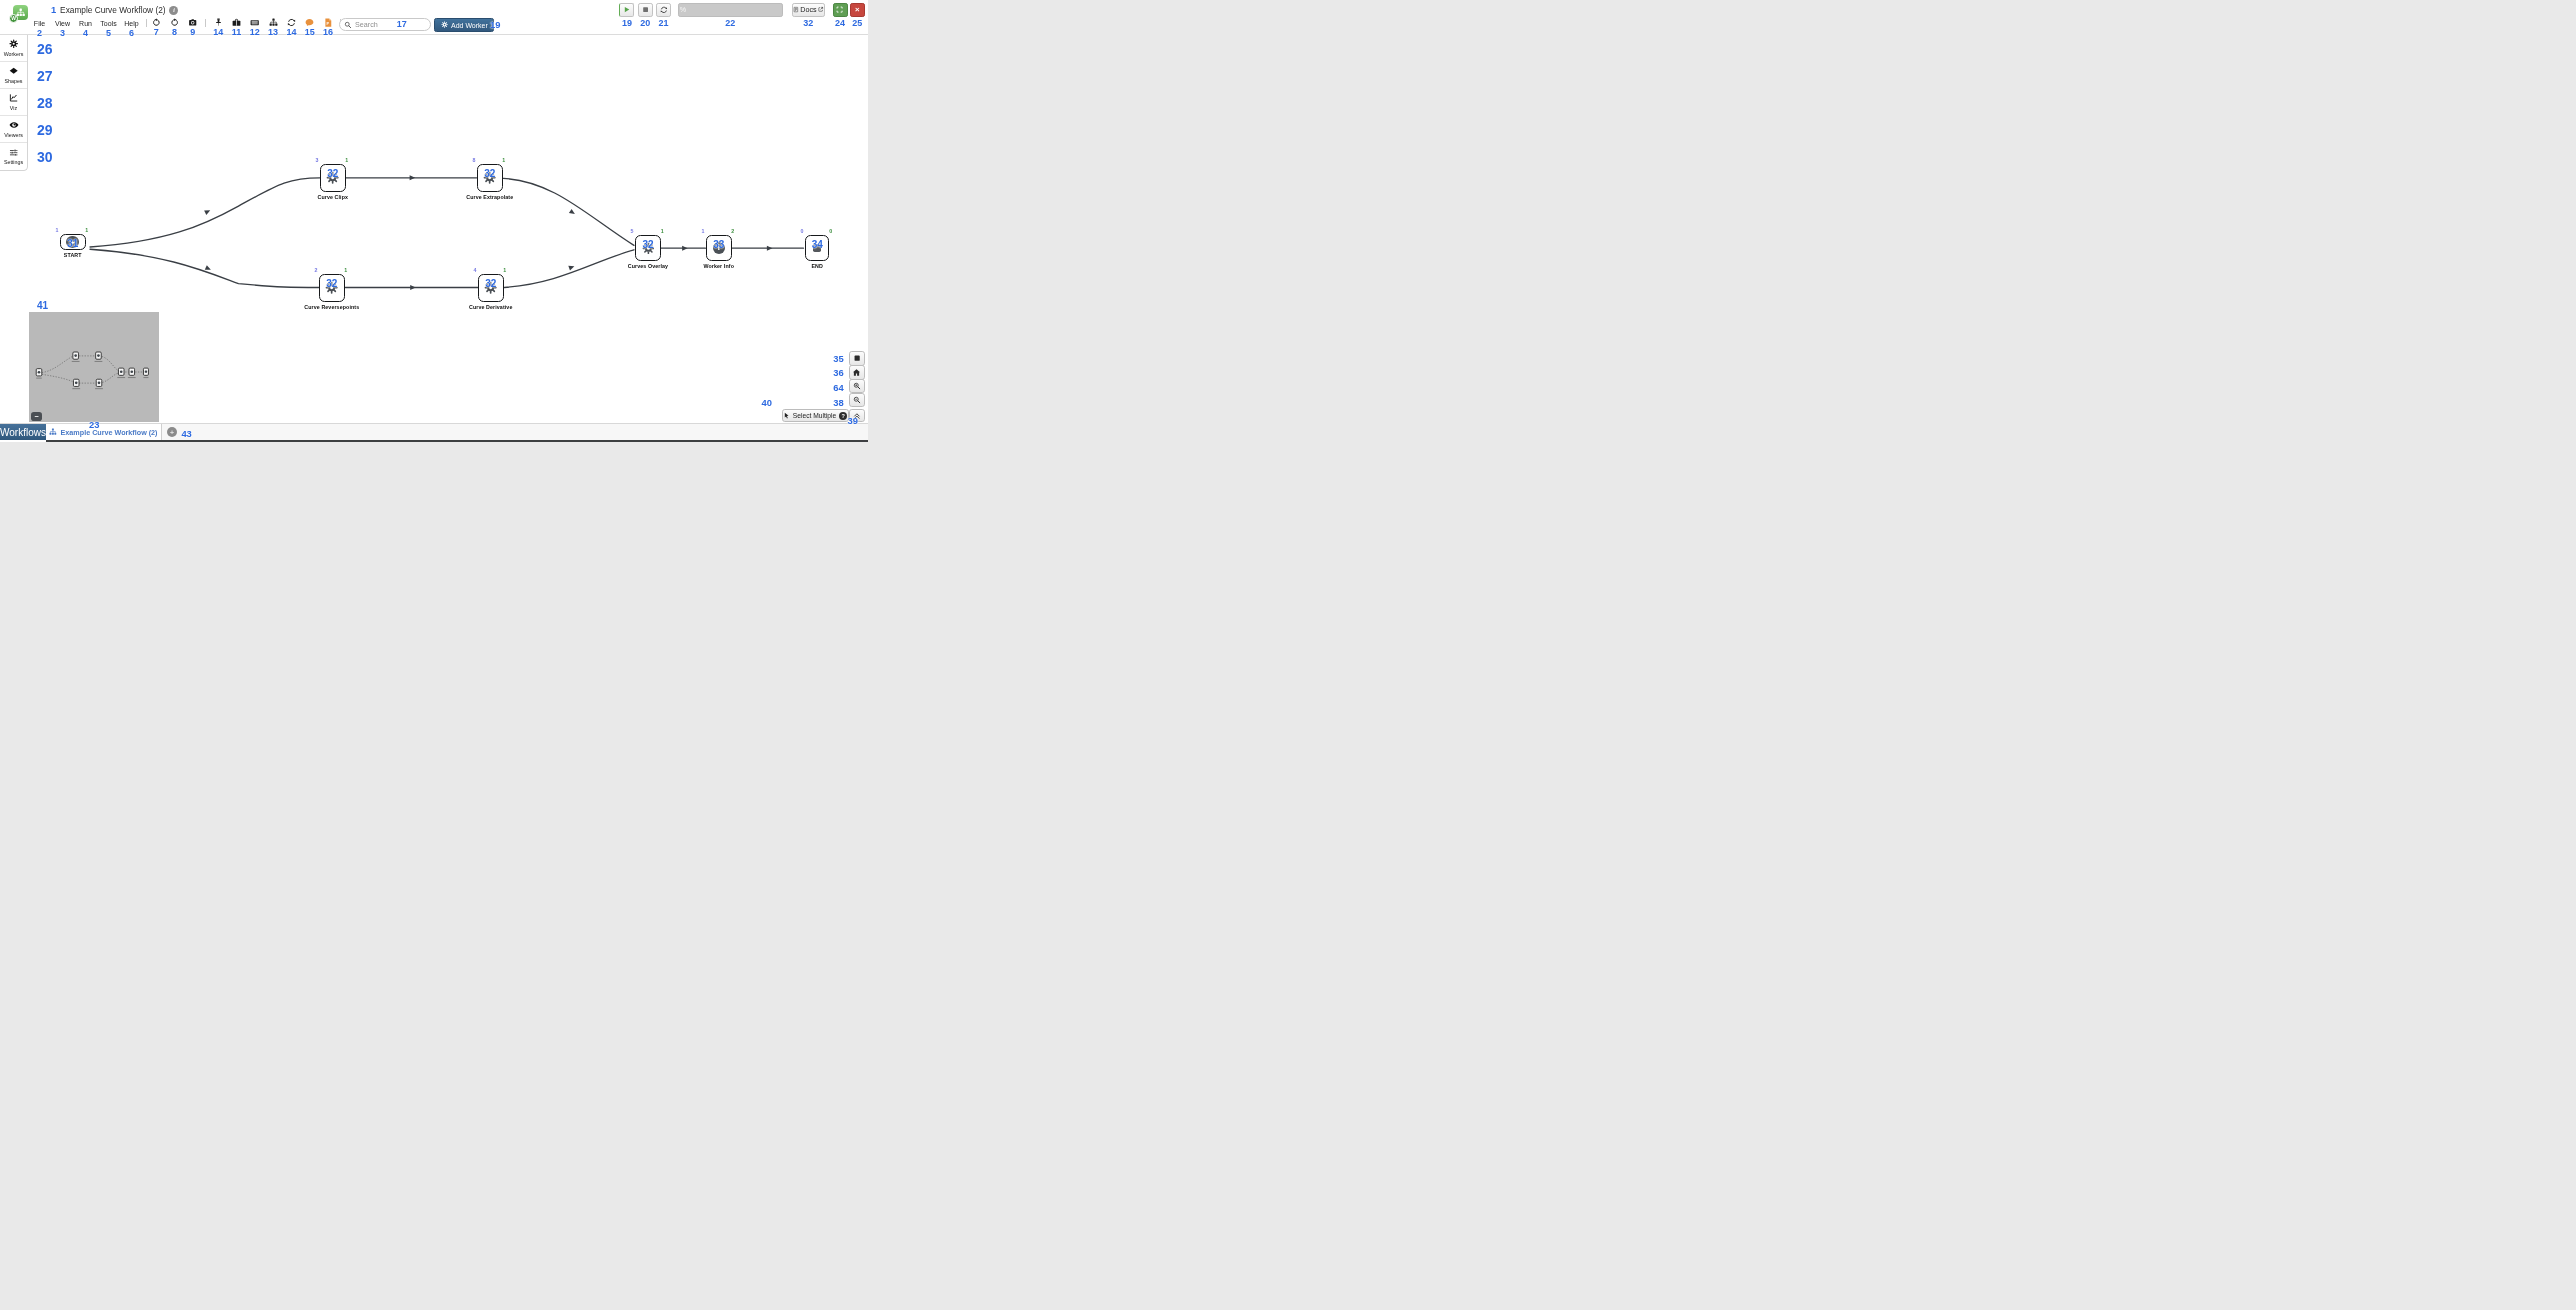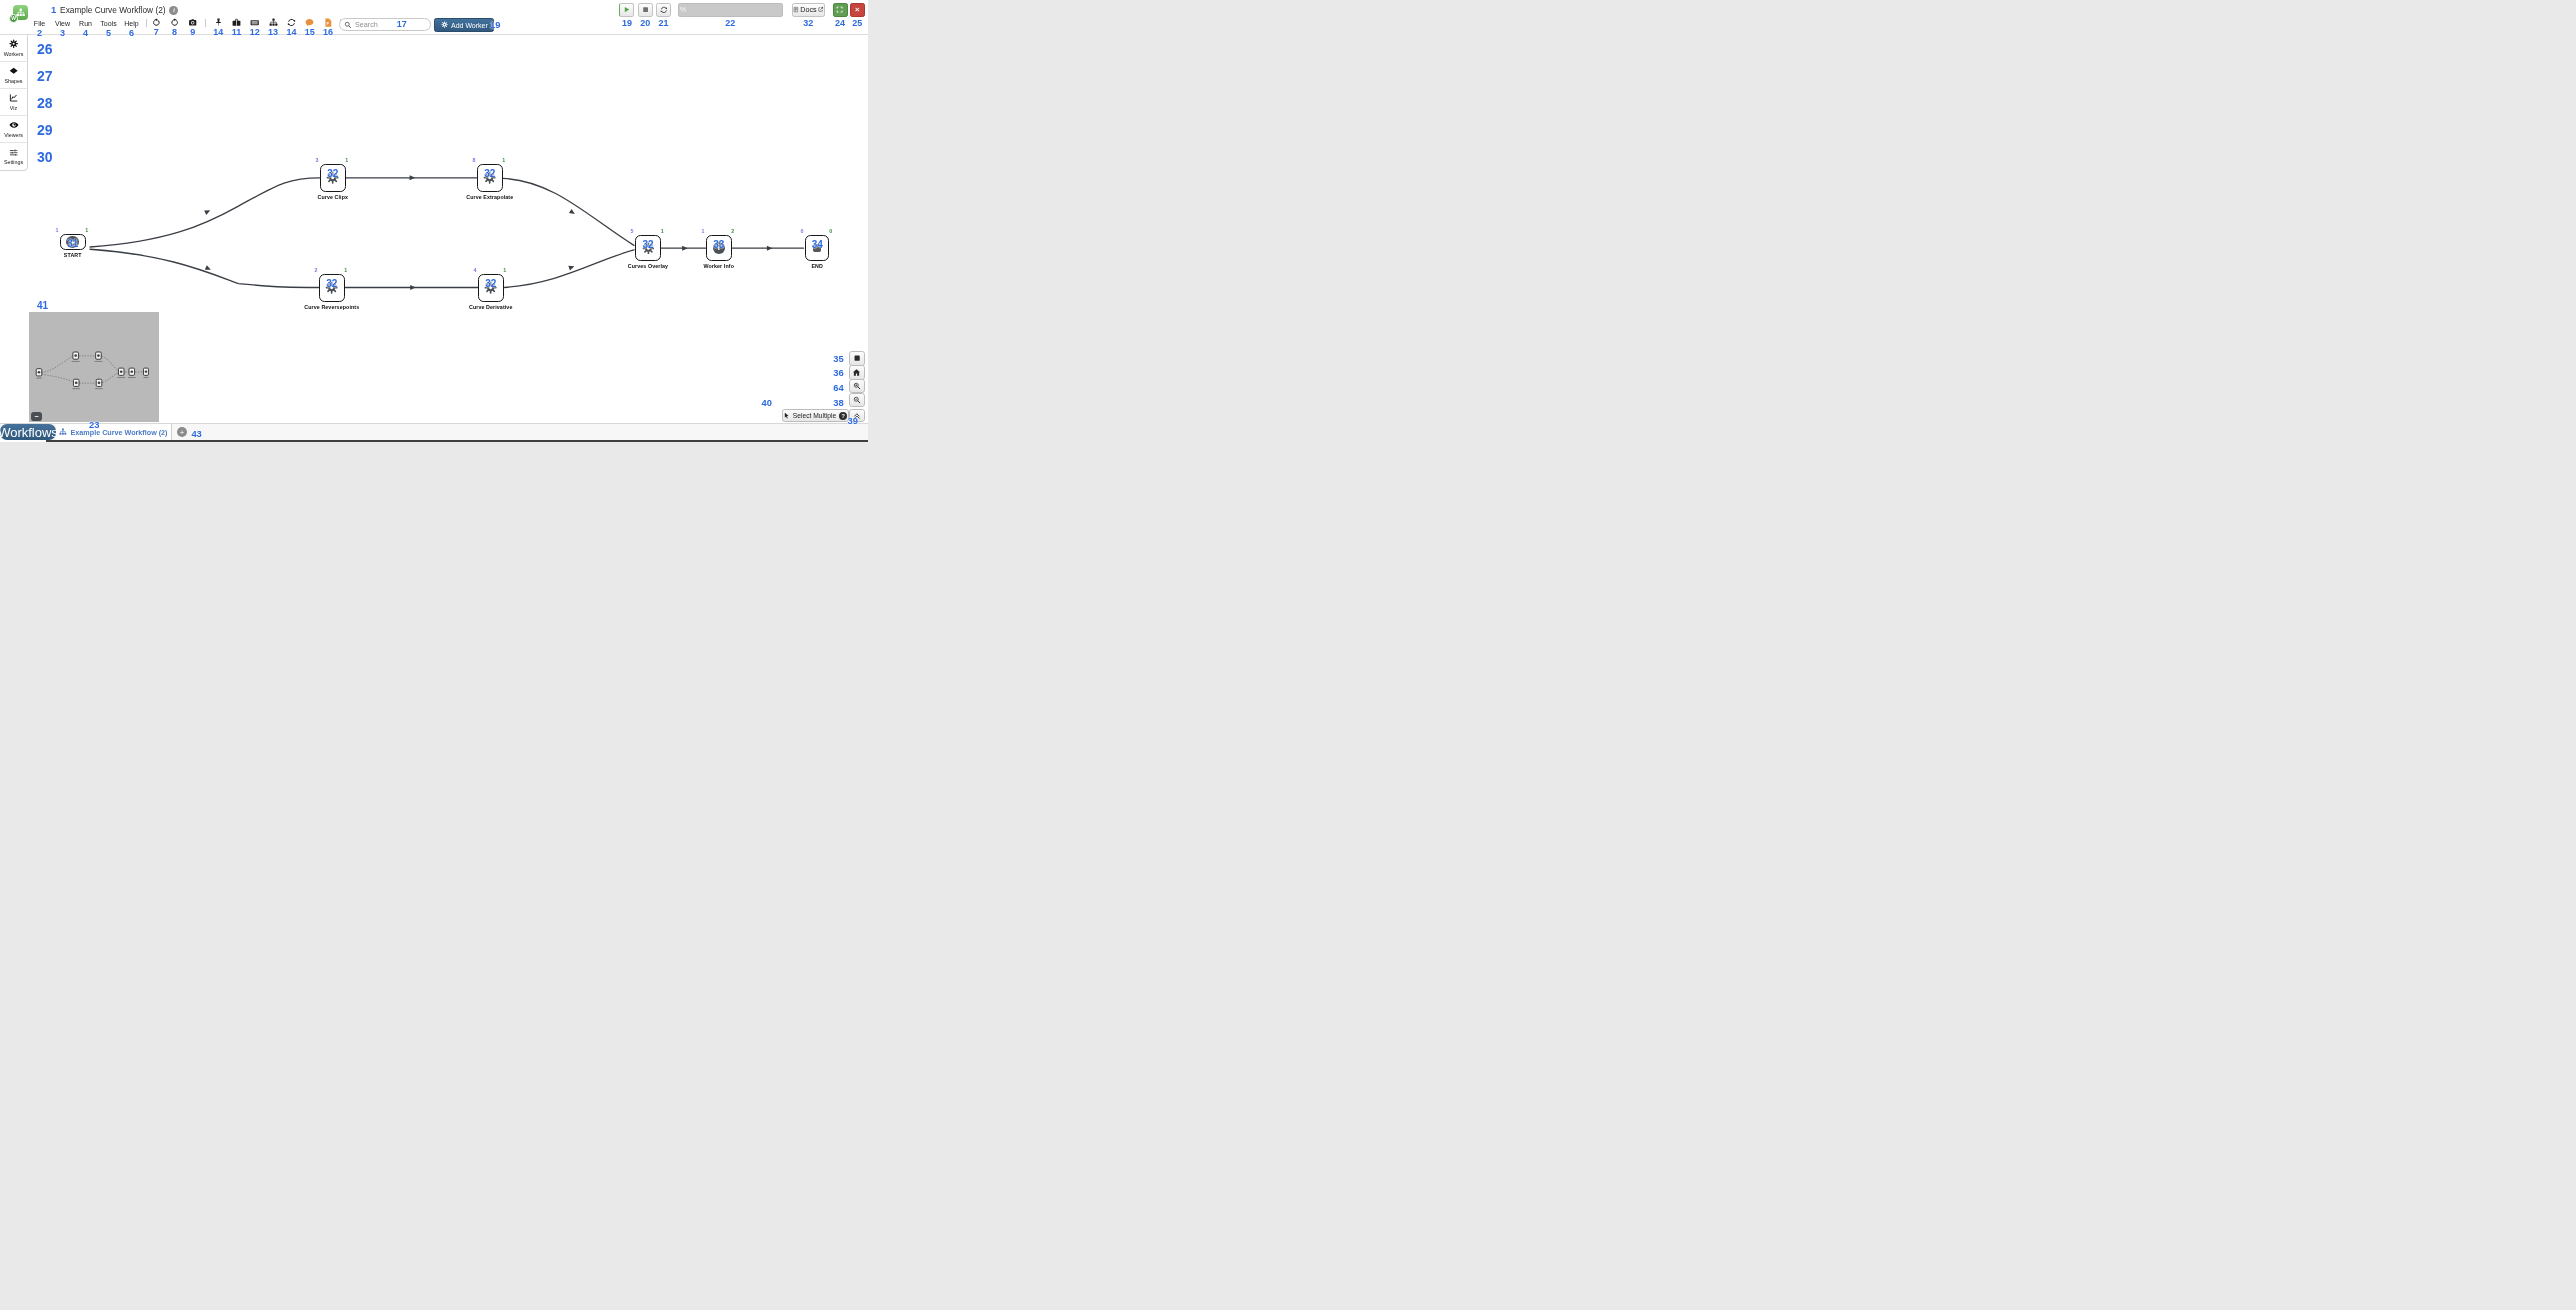--- a/index.html
+++ b/index.html
@@ -101,22 +101,22 @@
   .selbar{position:absolute;right:19.4px;top:409px;width:67px;height:13.3px;border:0.6px solid #bcbcbc;border-radius:2.8px;
           background:linear-gradient(#fcfcfc,#e6e6e6);display:flex;align-items:center;justify-content:center;
           gap:2.8px;font-size:6.7px;color:#222;z-index:6;}
   .qcirc{width:8.3px;height:8.3px;background:#2d2d2d;font-size:5.5px;}
   .chevbtn{position:absolute;right:3.3px;top:409px;width:15.5px;height:13.3px;border:0.6px solid #bcbcbc;border-radius:2.8px;
           background:linear-gradient(#fcfcfc,#e6e6e6);display:flex;align-items:center;justify-content:center;color:#2a2a2a;z-index:6;}
 
   
   .tabbar{position:absolute;left:0;right:0;bottom:2.2px;height:16.6px;background:#f7f7f7;border-top:0.6px solid #d8d8d8;
           display:flex;z-index:7;}
-  .tab-workflows{width:56px;background:linear-gradient(#46719a,#30587d);color:#fff;font-size:13px;
-          display:flex;align-items:center;justify-content:center;border-radius:7px;}
+  .tab-workflows{width:46px;background:linear-gradient(#46719a,#30587d);color:#fff;font-size:10px;
+          display:flex;align-items:center;justify-content:center;}
   .tab-active{width:116px;background:#fff;border-right:0.6px solid #cfcfcf;display:flex;align-items:center;
           justify-content:center;gap:3.3px;color:#4a7ac6;font-weight:700;font-size:7.2px;}
   .tab-add{width:10px;height:10px;background:#8b8b8b;font-size:7.8px;font-weight:400;align-self:center;margin-left:5px;}
   .scrollstrip{position:absolute;left:46px;right:0;bottom:0;height:2.2px;background:#3d3f41;z-index:7;}
 </style>
 </head>
 <body>
 
 <svg width="0" height="0" style="position:absolute">
   <defs>

